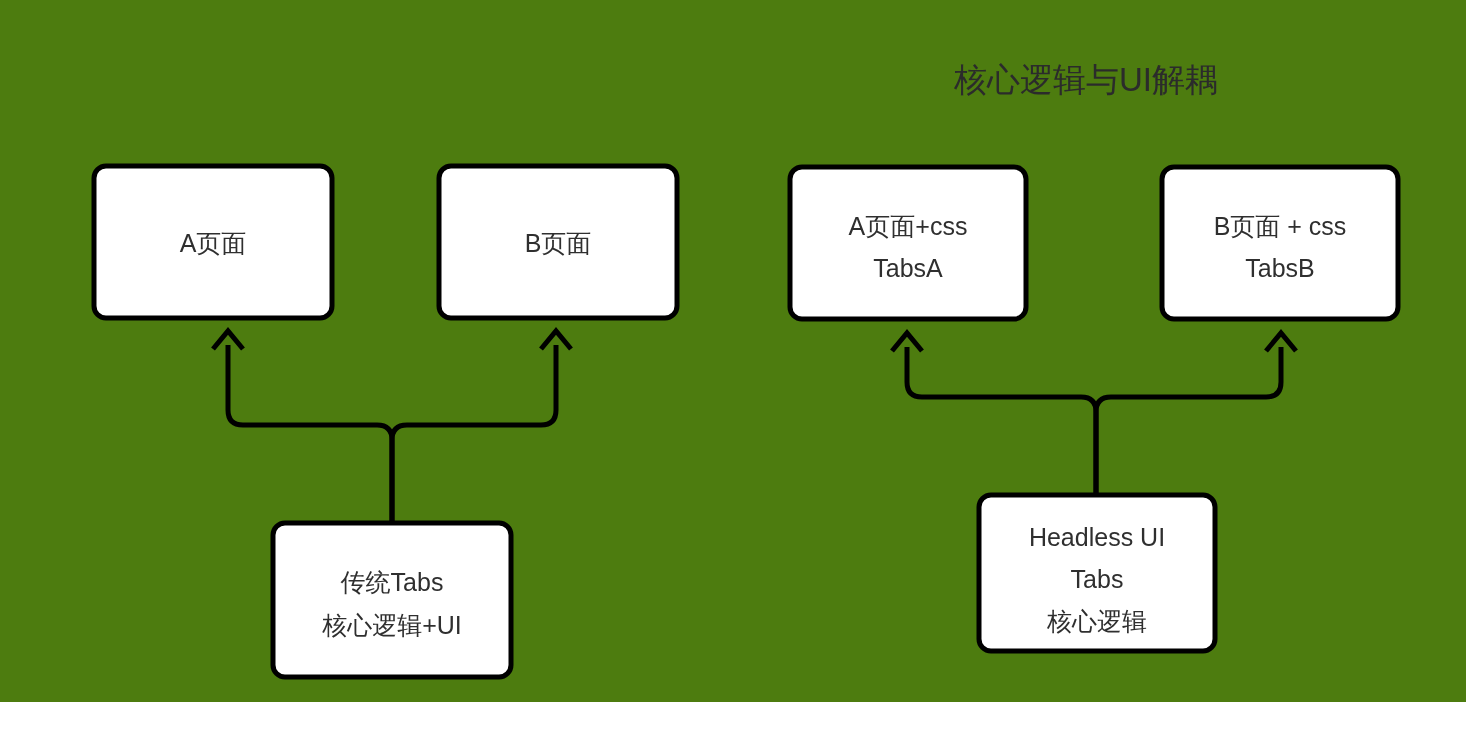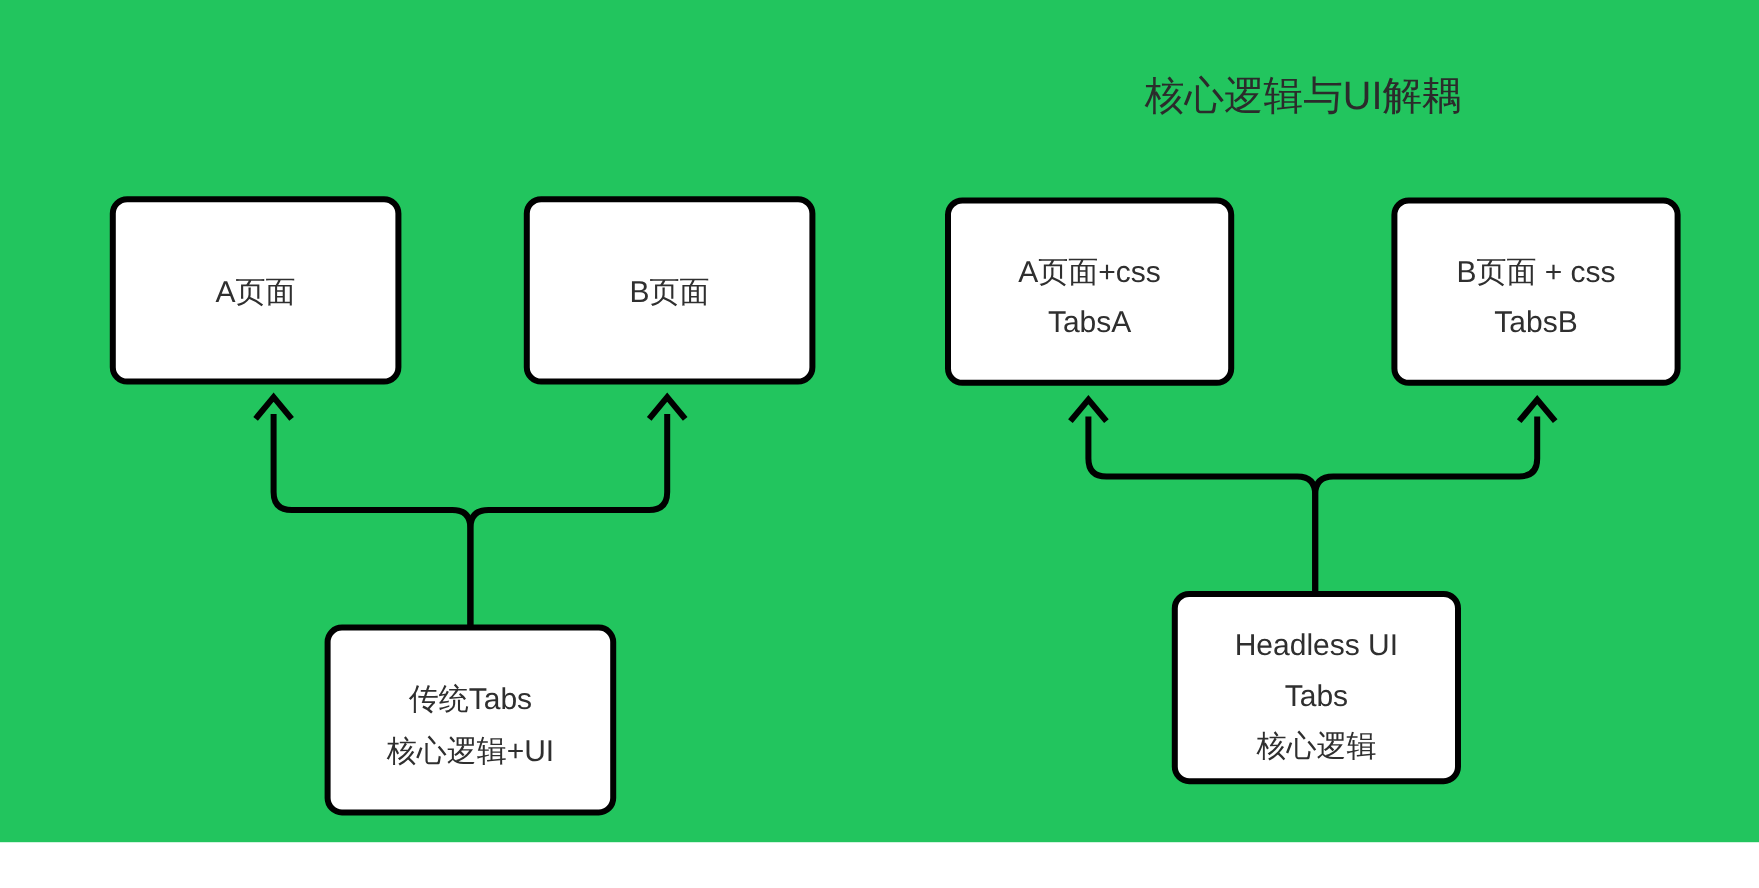--- a/index.html
+++ b/index.html
@@ -8,21 +8,21 @@
     padding: 0;
     background: #ffffff;
   }
   body {
     font-family: "Liberation Sans", "DejaVu Sans", sans-serif;
   }
   #canvas {
     position: relative;
     width: 1466px;
     height: 702px;
-    background: #22c55e;
+    background: #4d7c0f;
     overflow: hidden;
   }
   #diagram-svg {
     position: absolute;
     left: 0;
     top: 0;
     width: 1466px;
     height: 740px;
     display: block;
   }

